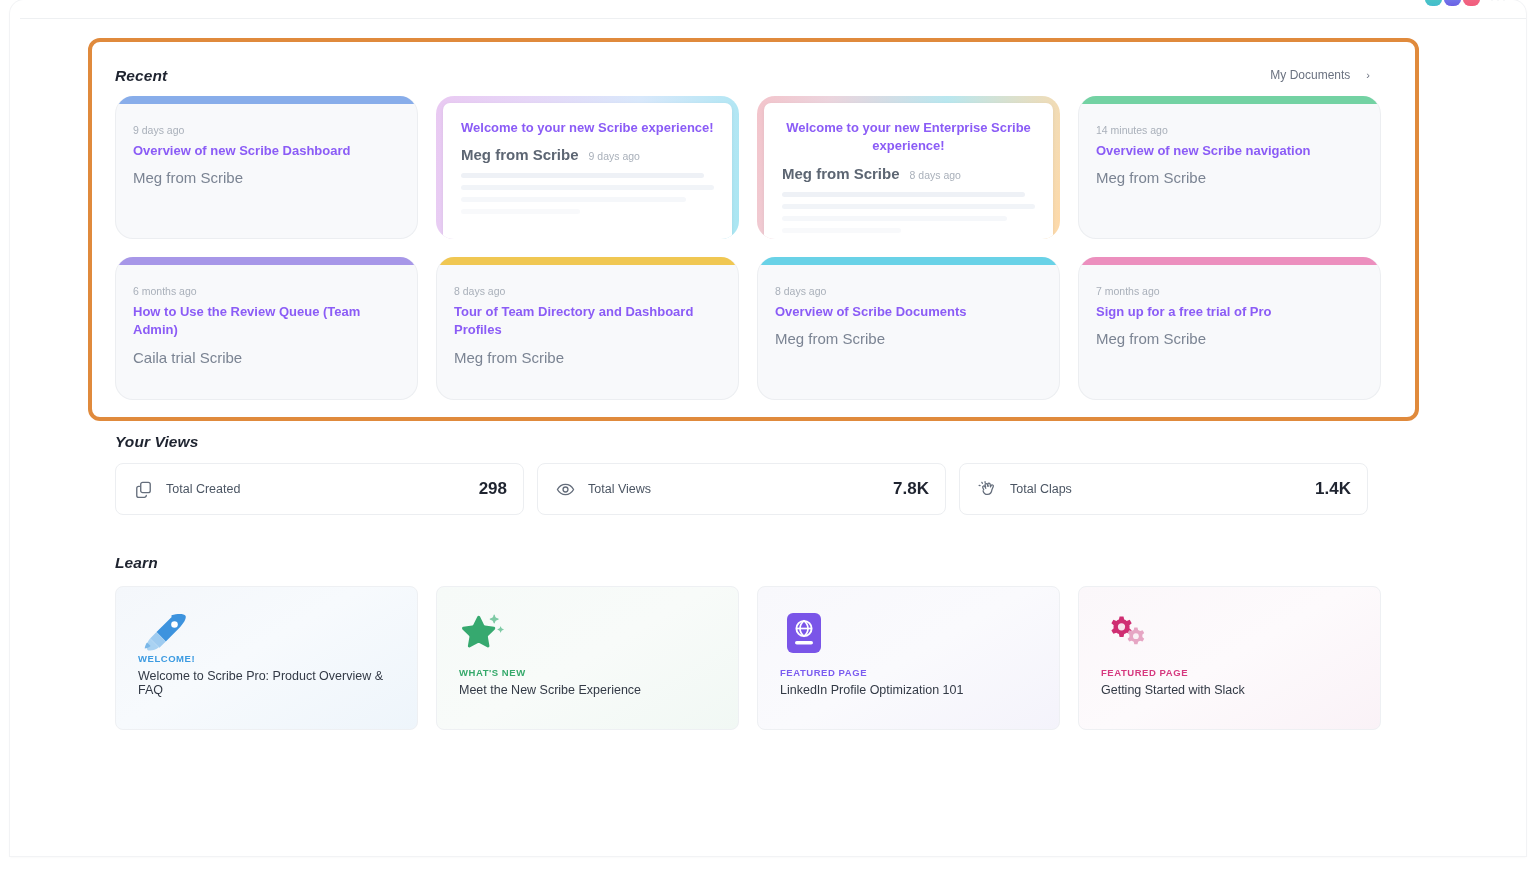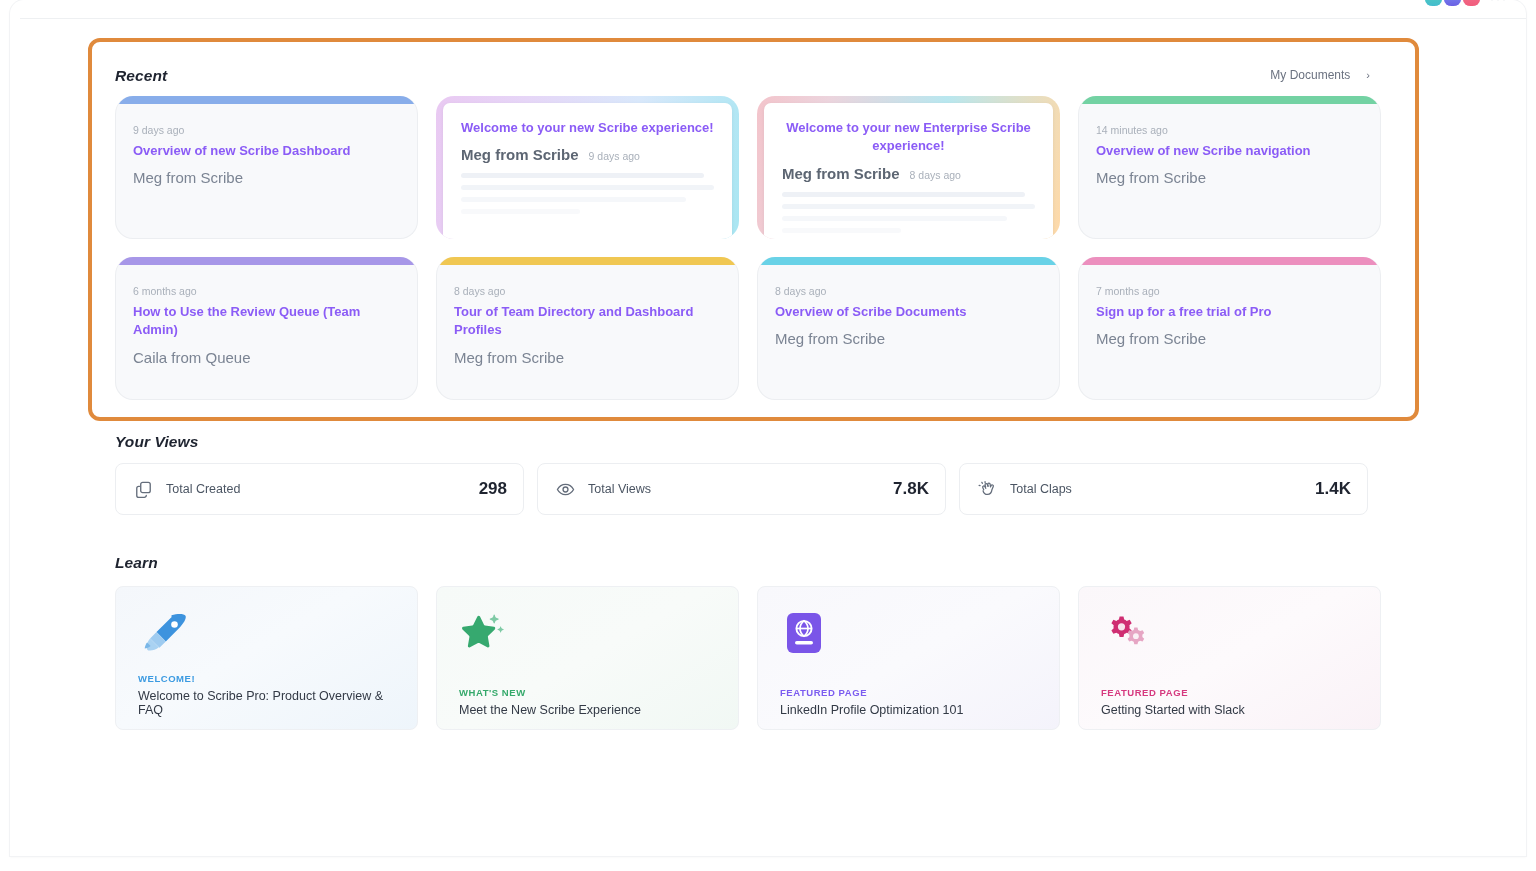--- a/index.html
+++ b/index.html
@@ -148,21 +148,21 @@
     padding: 22px 22px 0 22px;
     cursor: pointer;
   }
   .learn-card.c-blue   { background: linear-gradient(150deg,#f4f7fb 0%,#f7fafd 45%,#eef5fb 100%); }
   .learn-card.c-green  { background: linear-gradient(150deg,#f6faf8 0%,#f8fbf9 50%,#f1f8f4 100%); }
   .learn-card.c-purple { background: linear-gradient(150deg,#f8f8fc 0%,#fafafd 50%,#f4f3fb 100%); }
   .learn-card.c-pink   { background: linear-gradient(150deg,#fbf7fa 0%,#fdfafc 50%,#faf2f7 100%); }
 
   .learn-icon { height: 46px; display: flex; align-items: flex-start; }
   .learn-icon svg { display: block; }
-  .learn-foot { position: absolute; left: 22px; bottom: 12px; right: 18px; }
+  .learn-foot { position: absolute; left: 22px; bottom: 32px; right: 18px; }
   .learn-kicker {
     font-size: 9.5px; font-weight: 700; letter-spacing: .55px;
     text-transform: uppercase; margin-bottom: 5px;
   }
   .learn-name { font-size: 12.5px; color: #333a46; }
 </style>
 </head>
 <body>
 
 <div id="app-shell">
@@ -223,21 +223,21 @@
           <div class="rec-time">14 minutes ago</div>
           <div class="rec-title">Overview of new Scribe navigation</div>
           <div class="rec-author">Meg from Scribe</div>
         </div>
       </div>
       <div class="rec-card plain">
         <div class="strip" style="background: rgb(167, 151, 232);"></div>
         <div class="body">
           <div class="rec-time">6 months ago</div>
           <div class="rec-title">How to Use the Review Queue (Team Admin)</div>
-          <div class="rec-author">Caila from Queue</div>
+          <div class="rec-author">Caila trial Scribe</div>
         </div>
       </div>
       <div class="rec-card plain">
         <div class="strip" style="background: rgb(240, 199, 82);"></div>
         <div class="body">
           <div class="rec-time">8 days ago</div>
           <div class="rec-title">Tour of Team Directory and Dashboard Profiles</div>
           <div class="rec-author">Meg from Scribe</div>
         </div>
       </div>

